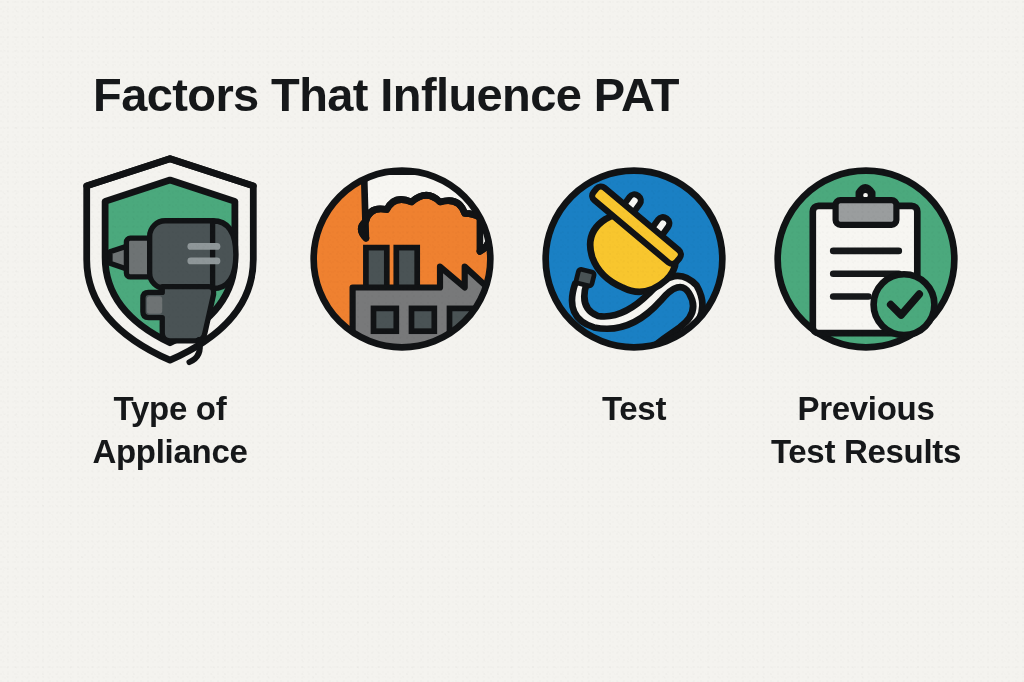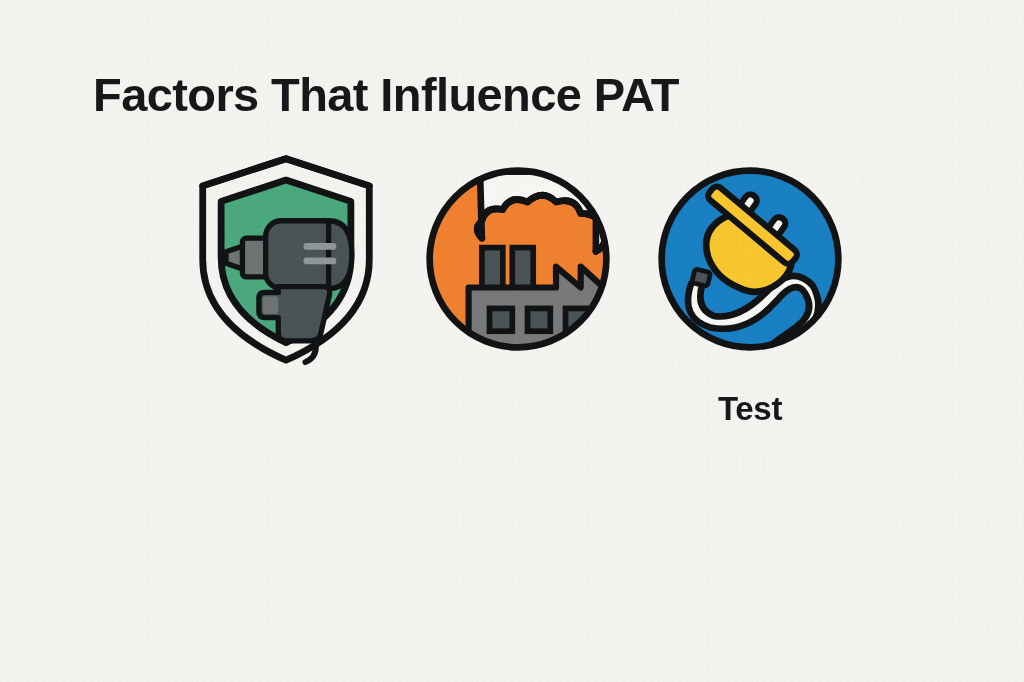--- a/index.html
+++ b/index.html
@@ -129,20 +129,22 @@
           <rect x="118" y="110" width="34" height="7" rx="3.5" fill="#8f9799"></rect>
 
           <path d="M92 140 L140 140 Q146 140 145 148 L136 188 Q135 196 126 196 L100 196
                    Q92 196 92 188 L92 172 L78 172 Q72 172 72 166 L72 152 Q72 146 78 146 L92 146 Z" fill="#4a5355" stroke="#111315" stroke-width="5.5" stroke-linejoin="round"></path>
 
           <rect x="76" y="150" width="16" height="18" rx="3" fill="#6e7374"></rect>
 
           <path d="M130 195 Q134 212 120 218" fill="none" stroke="#111315" stroke-width="6" stroke-linecap="round"></path>
         </svg>
       </div>
+      <div class="card-label">Type of
+Appliance</div>
     </div>
 
     <div class="card card-2">
       <div class="icon-wrap">
         <svg viewBox="0 0 200 200" width="190" height="190" aria-hidden="true">
           <defs>
             <clipPath id="clipCircle2">
               <circle cx="100" cy="100" r="93"></circle>
             </clipPath>
           </defs>
@@ -207,17 +209,41 @@
 
             <rect x="40" y="112" width="17" height="15" rx="3" fill="#4a5355" stroke="#111315" stroke-width="5" transform="rotate(14 48 120)"></rect>
           </g>
 
           <circle cx="100" cy="100" r="93" fill="none" stroke="#111315" stroke-width="7"></circle>
         </svg>
       </div>
       <div class="card-label">Test</div>
     </div>
 
+    <div class="card card-4">
+      <div class="icon-wrap">
+        <svg viewBox="0 0 200 200" width="190" height="190" aria-hidden="true">
+
+          <circle cx="100" cy="100" r="93" fill="#4ba97d" stroke="#111315" stroke-width="7"></circle>
+
+          <rect x="44" y="44" width="110" height="134" rx="6" fill="#f7f6f2" stroke="#111315" stroke-width="7"></rect>
+
+          <path d="M92 30 Q99 18 107 30 L107 42 L92 42 Z" fill="#9a9d9e" stroke="#111315" stroke-width="6" stroke-linejoin="round"></path>
+          <circle cx="99.5" cy="33" r="4.5" fill="#f7f6f2" stroke="#111315" stroke-width="4"></circle>
+
+          <rect x="68" y="38" width="64" height="26" rx="5" fill="#9a9d9e" stroke="#111315" stroke-width="6.5"></rect>
+
+          <rect x="62" y="88" width="76" height="7" rx="3.5" fill="#16181a"></rect>
+          <rect x="62" y="112" width="76" height="7" rx="3.5" fill="#16181a"></rect>
+          <rect x="62" y="136" width="44" height="7" rx="3.5" fill="#16181a"></rect>
+
+          <circle cx="140" cy="148" r="32" fill="#4ba97d" stroke="#111315" stroke-width="7"></circle>
+          <path d="M126 148 L137 159 L156 137" fill="none" stroke="#111315" stroke-width="8" stroke-linecap="round" stroke-linejoin="round"></path>
+        </svg>
+      </div>
+      <div class="card-label">Previous
+Test Results</div>
+    </div>
 
   </div>
 </div>
 
 <div id="grain"></div>
 
 </body></html>

